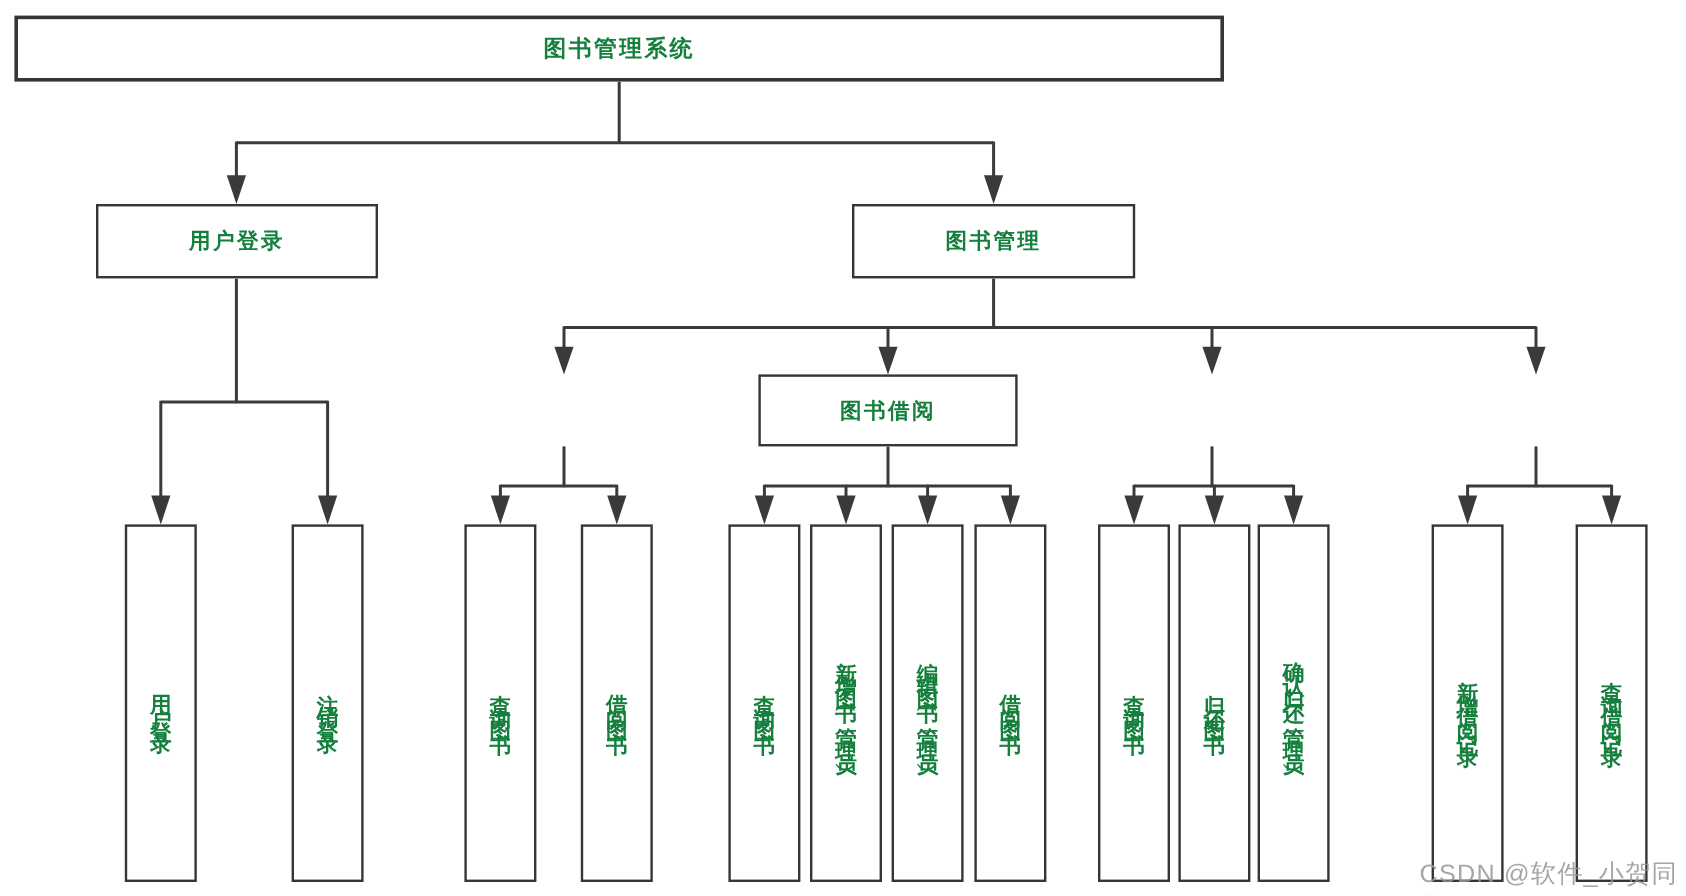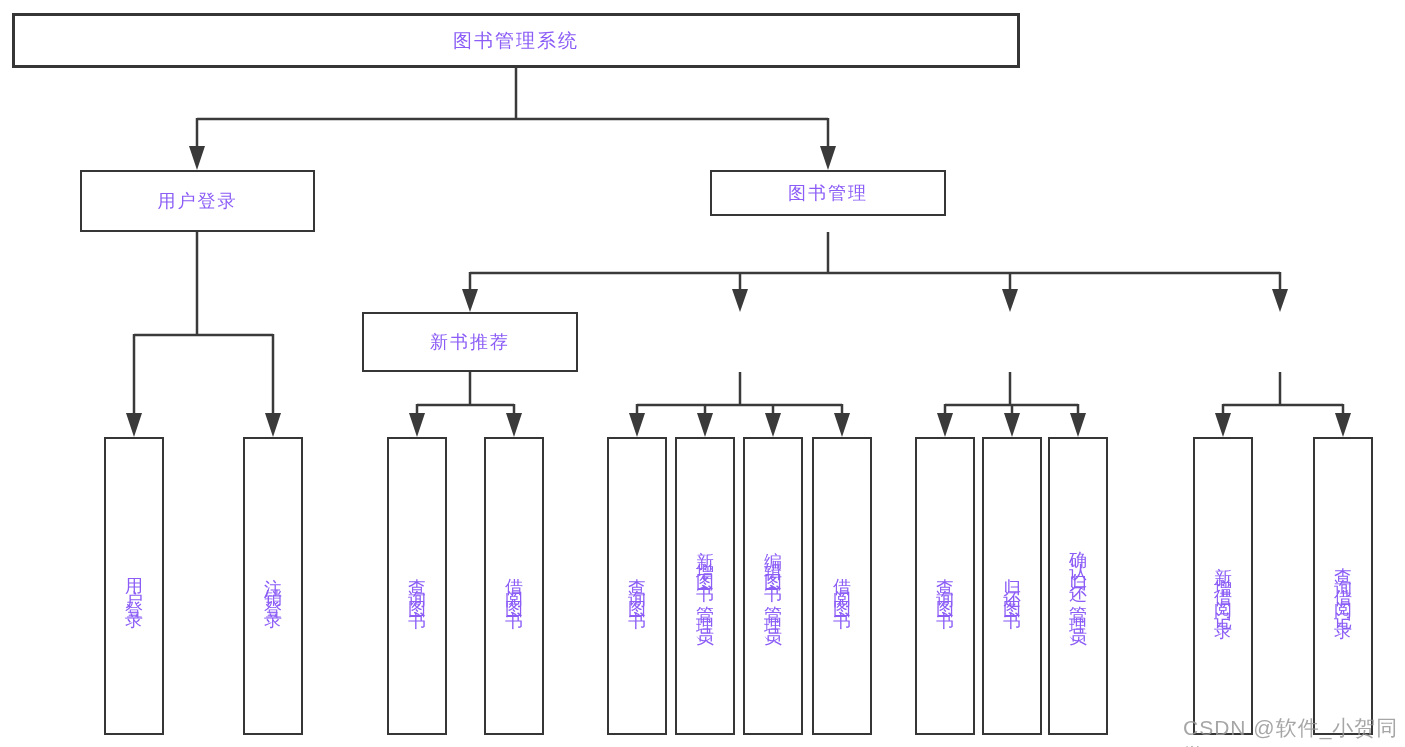--- a/index.html
+++ b/index.html
@@ -14,24 +14,25 @@
   .connectors line{stroke:#3a3a3a;stroke-width:2.5;}
   .connectors polygon{fill:#3a3a3a;stroke:none;}
   .box{
     position:absolute;
     box-sizing:border-box;
     background:#ffffff;
     border:2px solid #363636;
     display:flex;
     align-items:center;
     justify-content:center;
-    color:#8b5cf6;
+    color:#15803d;
     font-size:18px;
     letter-spacing:2px;
     white-space:nowrap;
+    font-weight:bold;
   }
   .root-box{border-width:3px;font-size:19px;}
   .leaf{
     writing-mode:vertical-rl;
     text-orientation:mixed;
     letter-spacing:11px;
     font-size:18px;
     white-space:normal;
   }
   .watermark{
@@ -107,23 +108,23 @@
     <line x1="1223" y1="405" x2="1343" y2="405"></line>
     <line x1="1223" y1="404" x2="1223" y2="416"></line>
     <polygon points="1215,413 1231,413 1223,437"></polygon>
     <line x1="1343" y1="404" x2="1343" y2="416"></line>
     <polygon points="1335,413 1351,413 1343,437"></polygon>
   </svg>
 
   <div class="box root-box" style="left:12px;top:13px;width:1008px;height:55px">图书管理系统</div>
 
   <div class="box" style="left:80px;top:170px;width:235px;height:62px">用户登录</div>
-  <div class="box" style="left:710px;top:170px;width:236px;height:46px">图书管理</div>
+  <div class="box" style="left:710px;top:170px;width:236px;height:62px">图书管理</div>
 
-  <div class="box" style="left:362px;top:312px;width:216px;height:60px">新书推荐</div>
+  <div class="box" style="left:632px;top:312px;width:216px;height:60px">图书借阅</div>
 
   <div class="box leaf" style="left:104px;top:437px;width:60px;height:298px">用户登录</div>
   <div class="box leaf" style="left:243px;top:437px;width:60px;height:298px">注销登录</div>
 
   <div class="box leaf" style="left:387px;top:437px;width:60px;height:298px">查询图书</div>
   <div class="box leaf" style="left:484px;top:437px;width:60px;height:298px">借阅图书</div>
 
   <div class="box leaf" style="left:607px;top:437px;width:60px;height:298px">查询图书</div>
   <div class="box leaf" style="left:675px;top:437px;width:60px;height:298px">新增图书（管理员）</div>
   <div class="box leaf" style="left:743px;top:437px;width:60px;height:298px">编辑图书（管理员）</div>

